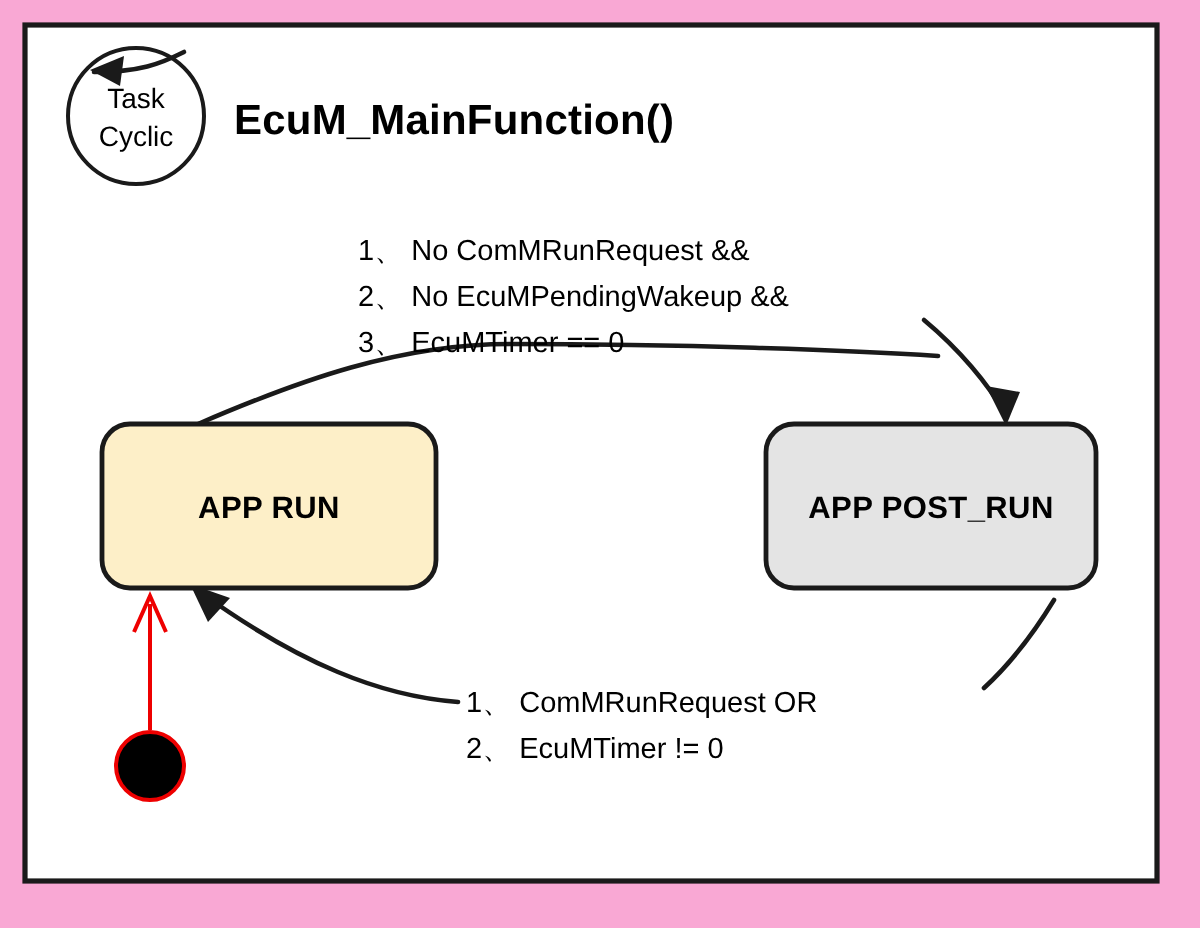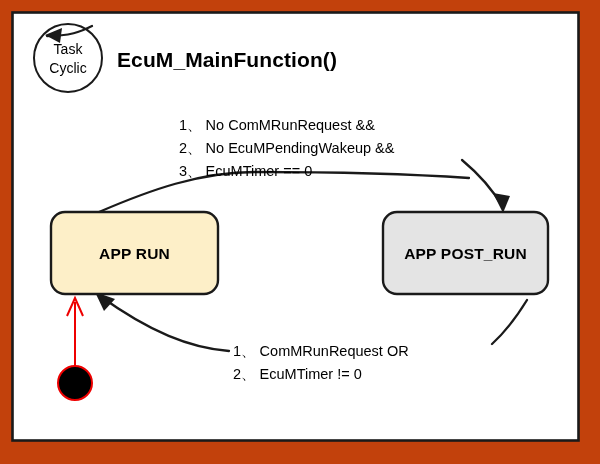--- a/index.html
+++ b/index.html
@@ -11,21 +11,21 @@
   body {
     width: 600px;
     height: 464px;
     font-family: "Liberation Sans", sans-serif;
     overflow: hidden;
   }
   #diagram-root {
     position: relative;
     width: 600px;
     height: 464px;
-    background: #c2410c;
+    background: #f9a8d4;
   }
   #diagram-svg {
     position: absolute;
     left: 0;
     top: 0;
     display: block;
   }
   .frame-rect {
     fill: #ffffff;
     stroke: #1a1a1a;

